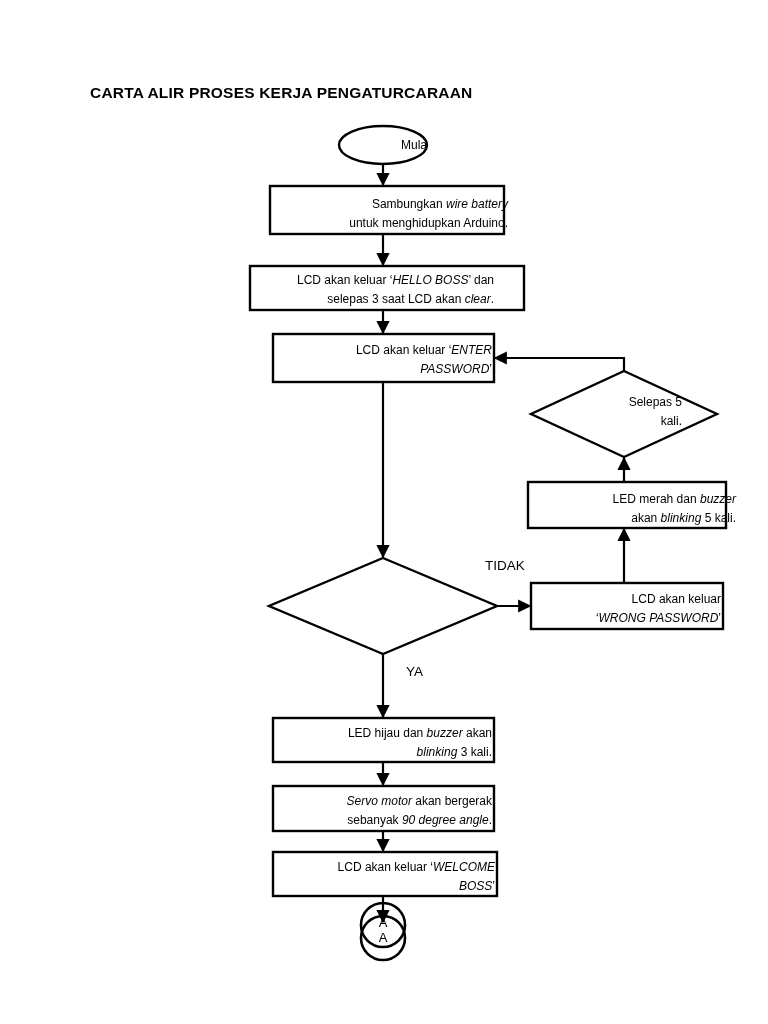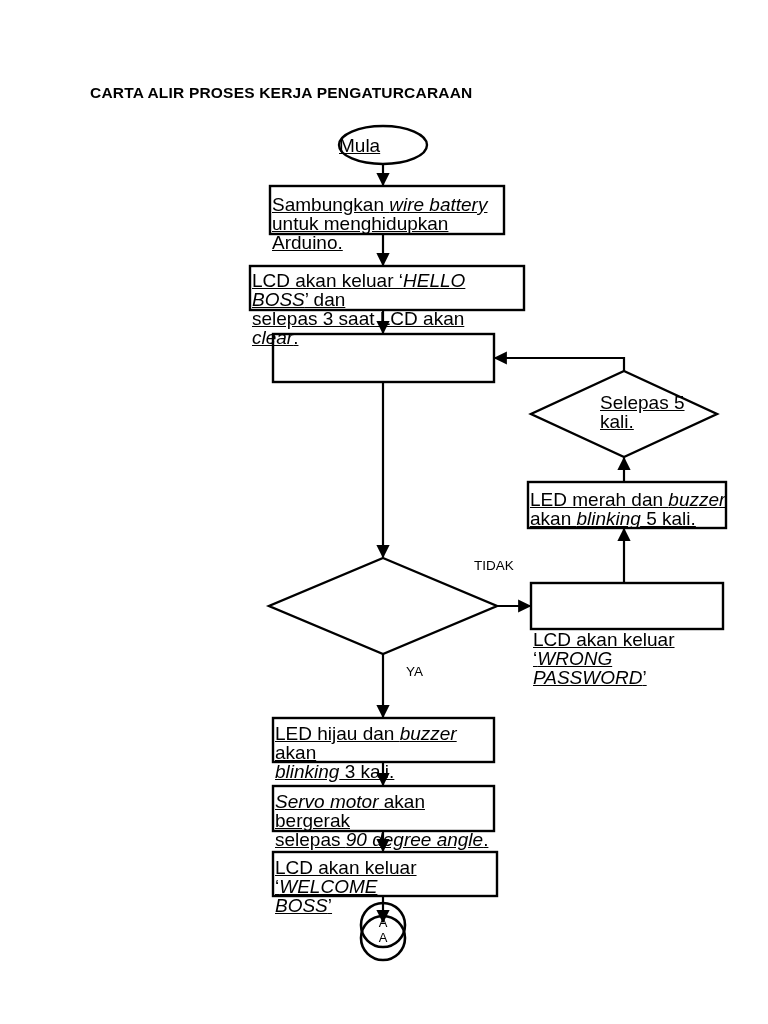--- a/index.html
+++ b/index.html
@@ -34,25 +34,24 @@
     left: 90px;
     top: 84px;
     font-size: 15.5px;
     font-weight: bold;
     letter-spacing: 0.2px;
     white-space: nowrap;
   }
   
   .node-text {
     position: absolute;
-    text-align: left;
-    font-size: 19px;
+    text-align: right;
+    font-size: 12px;
     line-height: 19px;
     color: #000;
-    text-decoration: underline;
   }
   .edge-label {
     position: absolute;
     font-size: 13.5px;
     color: #000;
     white-space: nowrap;
   }
   .conn-letter {
     position: absolute;
     font-size: 13px;
@@ -136,60 +135,64 @@
   <div class="node-text" style="left:272px; top:195px; width:236px;">
     <span>Sambungkan </span><em>wire battery</em><br>
     <span>untuk menghidupkan Arduino.</span>
   </div>
 
   <div class="node-text" style="left:252px; top:271px; width:242px;">
     <span>LCD akan keluar ‘</span><em>HELLO BOSS</em><span>’ dan</span><br>
     <span>selepas 3 saat LCD akan </span><em>clear</em><span>.</span>
   </div>
 
+  <div class="node-text" style="left:275px; top:341px; width:217px;">
+    <span>LCD akan keluar ‘</span><em>ENTER</em><br>
+    <em>PASSWORD</em><span>’</span>
+  </div>
 
-  <div class="node-text" style="left:600px; top:393px; width:116px;">
+  <div class="node-text" style="left:566px; top:393px; width:116px;">
     <span>Selepas 5</span><br>
     <span>kali.</span>
   </div>
 
   <div class="node-text" style="left:530px; top:490px; width:206px;">
     <span>LED merah dan </span><em>buzzer</em><br>
     <span>akan </span><em>blinking</em><span> 5 kali.</span>
   </div>
 
 
-  <div class="node-text" style="left:533px; top:590px; width:188px;margin-top:40px;">
+  <div class="node-text" style="left:533px; top:590px; width:188px;">
     <span>LCD akan keluar</span><br>
     <span>‘</span><em>WRONG PASSWORD</em><span>’</span>
   </div>
 
   <div class="node-text" style="left:275px; top:724px; width:217px;">
     <span>LED hijau dan </span><em>buzzer</em><span> akan</span><br>
     <em>blinking</em><span> 3 kali.</span>
   </div>
 
   <div class="node-text" style="left:275px; top:792px; width:217px;">
     <em>Servo motor</em><span> akan bergerak</span><br>
-    <span>selepas </span><em>90 degree angle</em><span>.</span>
+    <span>sebanyak </span><em>90 degree angle</em><span>.</span>
   </div>
 
   <div class="node-text" style="left:275px; top:858px; width:220px;">
     <span>LCD akan keluar ‘</span><em>WELCOME</em><br>
     <em>BOSS</em><span>’</span>
   </div>
 
   <div class="conn-letter" style="left:363px; top:915px;">
     <span>A</span>
   </div>
   <div class="conn-letter" style="left:363px; top:930px;">
     <span>A</span>
   </div>
 
-  <div class="edge-label" style="left:474px; top:558px;">
+  <div class="edge-label" style="left:485px; top:558px;">
     <span>TIDAK</span>
   </div>
 
   <div class="edge-label" style="left:406px; top:664px;">
     <span>YA</span>
   </div>
 
 </div>
 
 </body></html>

